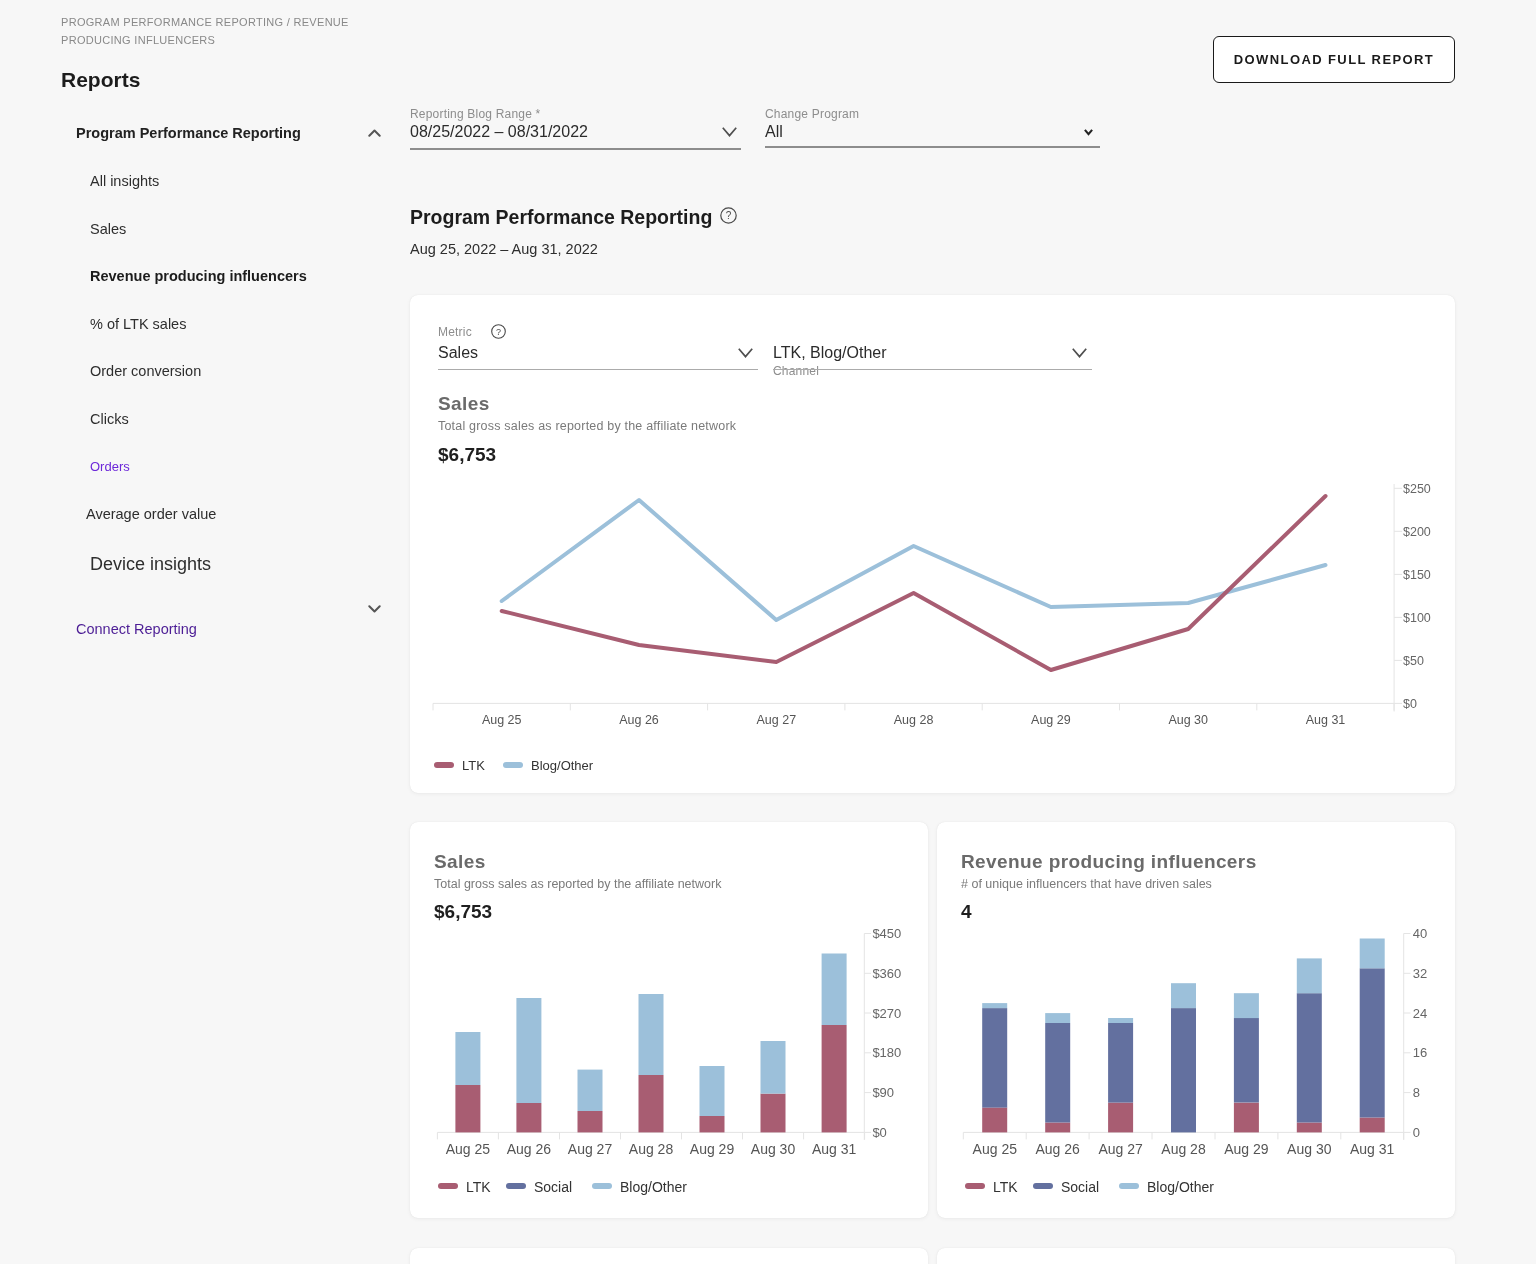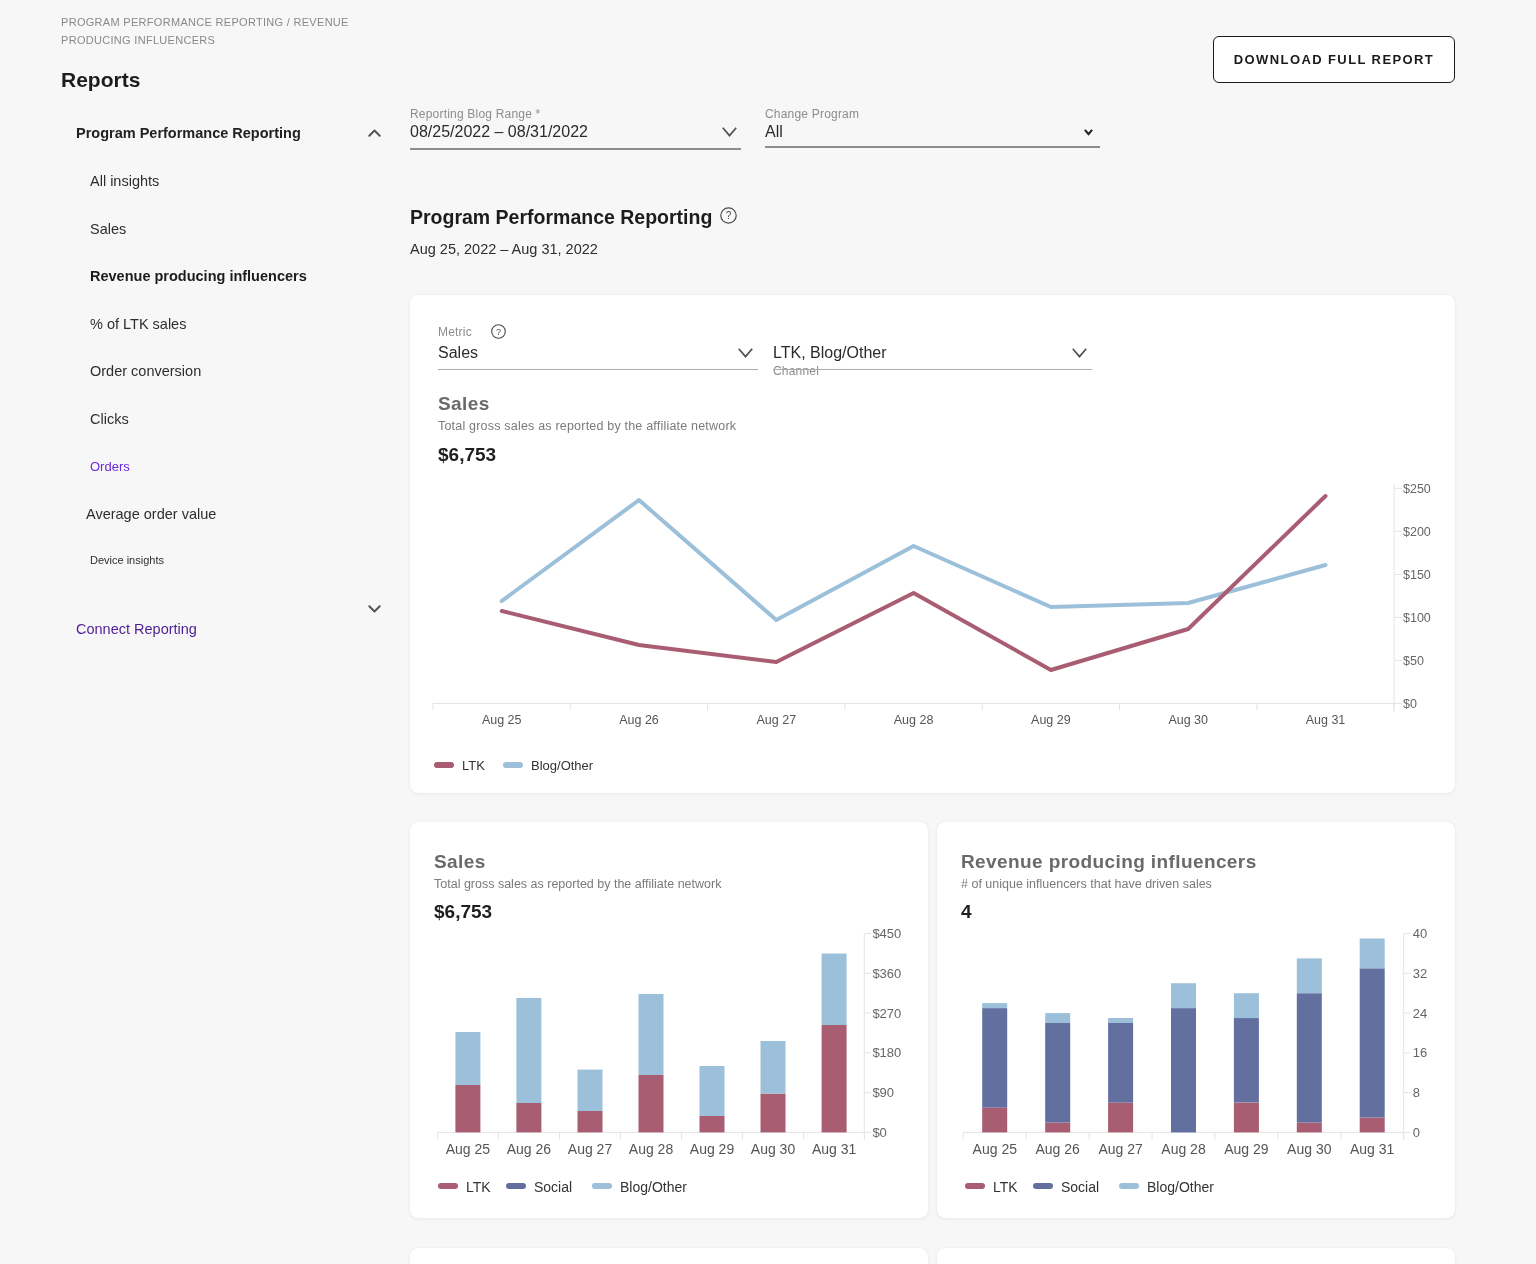--- a/index.html
+++ b/index.html
@@ -24,21 +24,21 @@
   </svg>
 
 <div class="abs" style="left:90px; top:173px; font-size:14.5px; color:#2e2e2e;">All insights</div>
 <div class="abs" style="left:90px; top:221px; font-size:14.5px; color:#2e2e2e;">Sales</div>
 <div class="abs" style="left:90px; top:268px; font-size:14.5px; font-weight:bold; color:#1c1c1c;">Revenue producing influencers</div>
 <div class="abs" style="left:90px; top:316px; font-size:14.5px; color:#2e2e2e;">% of LTK sales</div>
 <div class="abs" style="left:90px; top:363px; font-size:14.5px; color:#2e2e2e;">Order conversion</div>
 <div class="abs" style="left:90px; top:411px; font-size:14.5px; color:#2e2e2e;">Clicks</div>
 <div class="abs" style="left:90px; top:459px; font-size:13px; color:#6d28d9;">Orders</div>
 <div class="abs" style="left:86px; top:506px; font-size:14.5px; color:#2e2e2e;">Average order value</div>
-<div class="abs" style="left:90px; top:554px; font-size:11px; color:#2e2e2e;">Device insights</div>
+<div class="abs" style="left:90px; top:554px; font-size:18px; color:#2e2e2e;">Device insights</div>
 <div class="abs" style="left:76px; top:621px; font-size:14.5px; color:#4c1d95;">Connect Reporting</div>
 <svg class="abs" style="left:368px; top:604.5px;" width="13" height="8" viewBox="0 0 13 8">
     <path d="M1.3 1.3 L6.5 6.5 L11.7 1.3" fill="none" stroke="#555" stroke-width="2" stroke-linecap="round" stroke-linejoin="round"></path>
   </svg>
 
 <div class="abs" style="left:1213px; top:36px; width:242px; height:47px; border:1.5px solid #1a1a1a; border-radius:6px; background:#fff; display:flex; align-items:center; justify-content:center; font-size:13px; font-weight:bold; letter-spacing:1.4px; color:#1a1a1a;">DOWNLOAD FULL REPORT</div>
 
 <div class="abs lbl" style="left:410px; top:107px;">Reporting Blog Range *</div>
 <div class="abs selval" style="left:410px; top:123px;">08/25/2022 – 08/31/2022</div>
 <div class="underline" style="left:410px; top:148px; width:331px;"></div>

